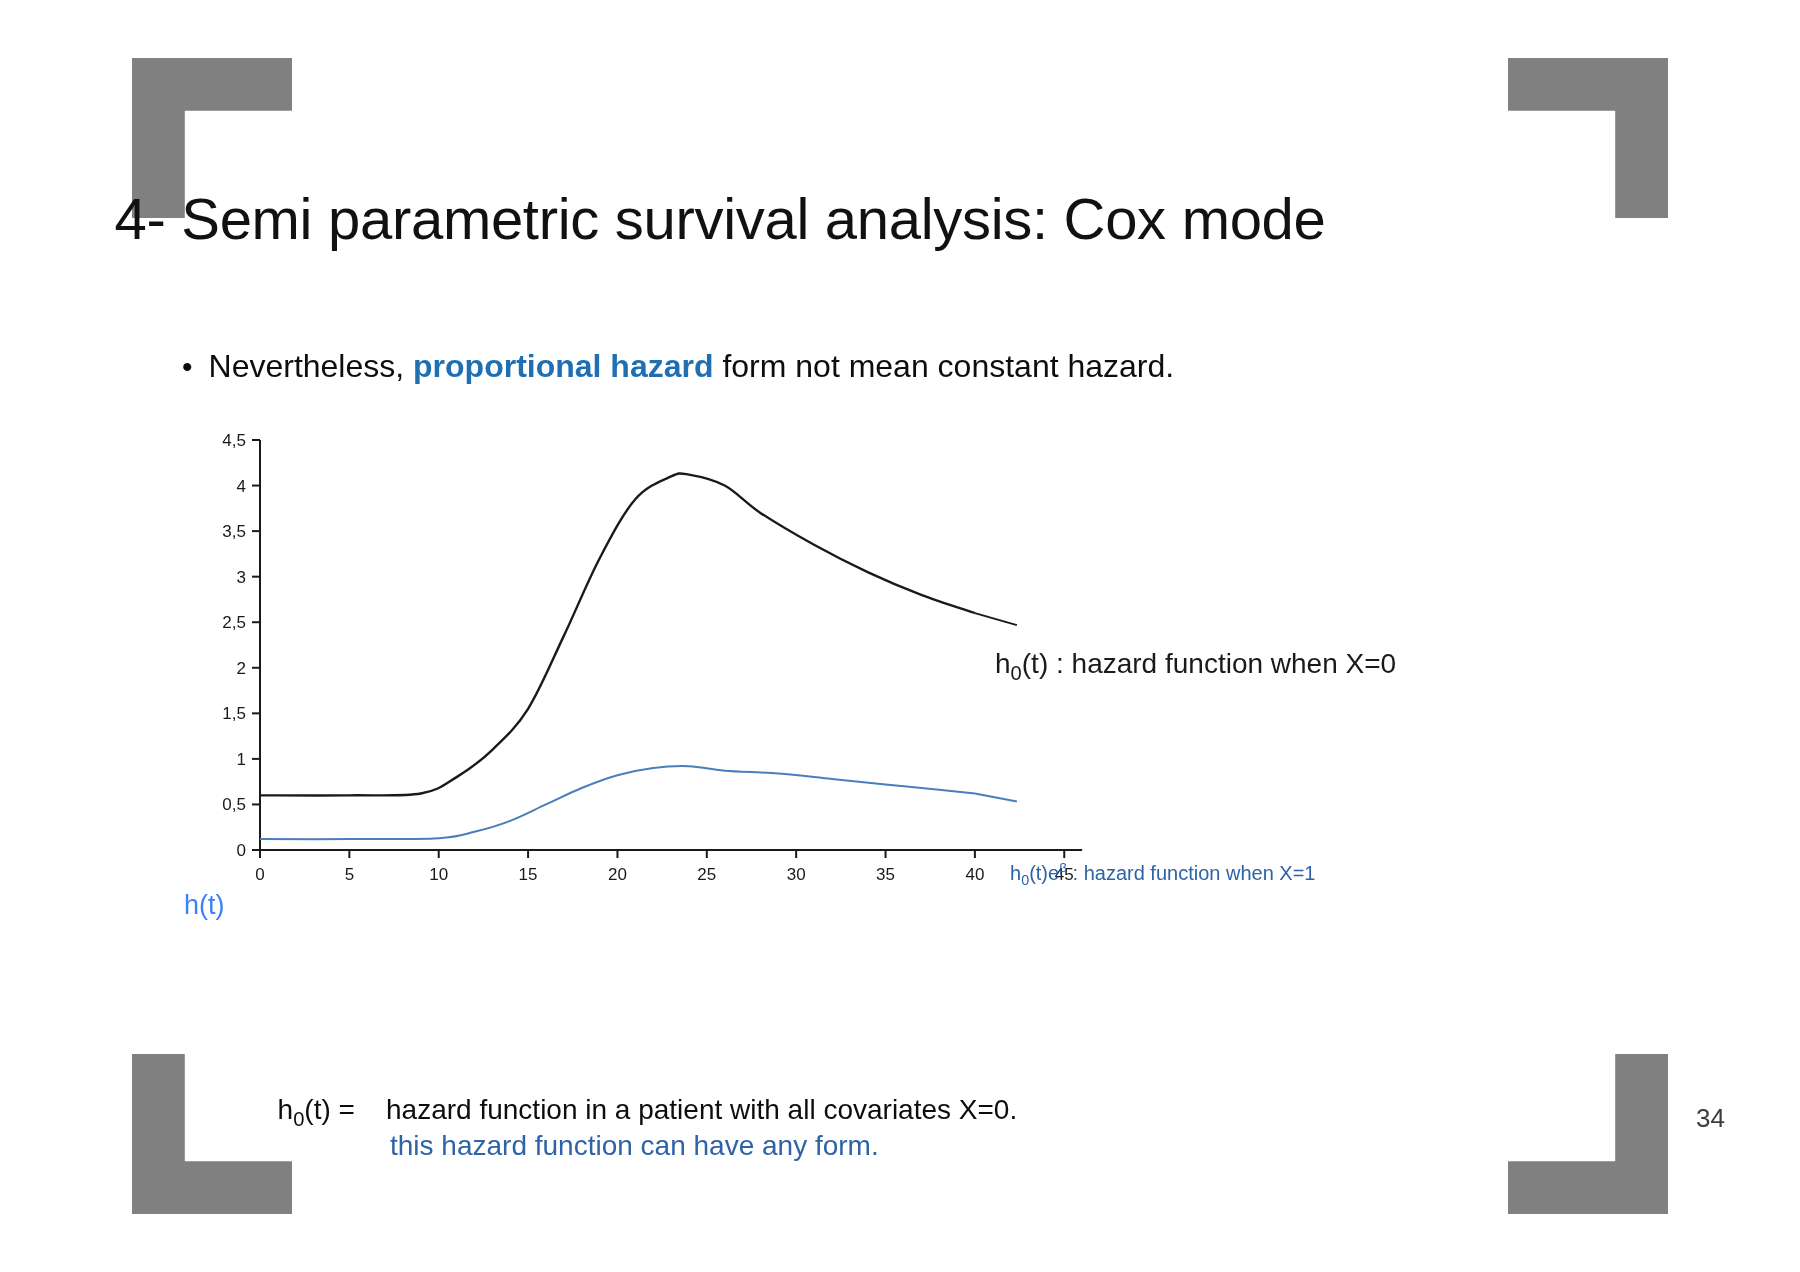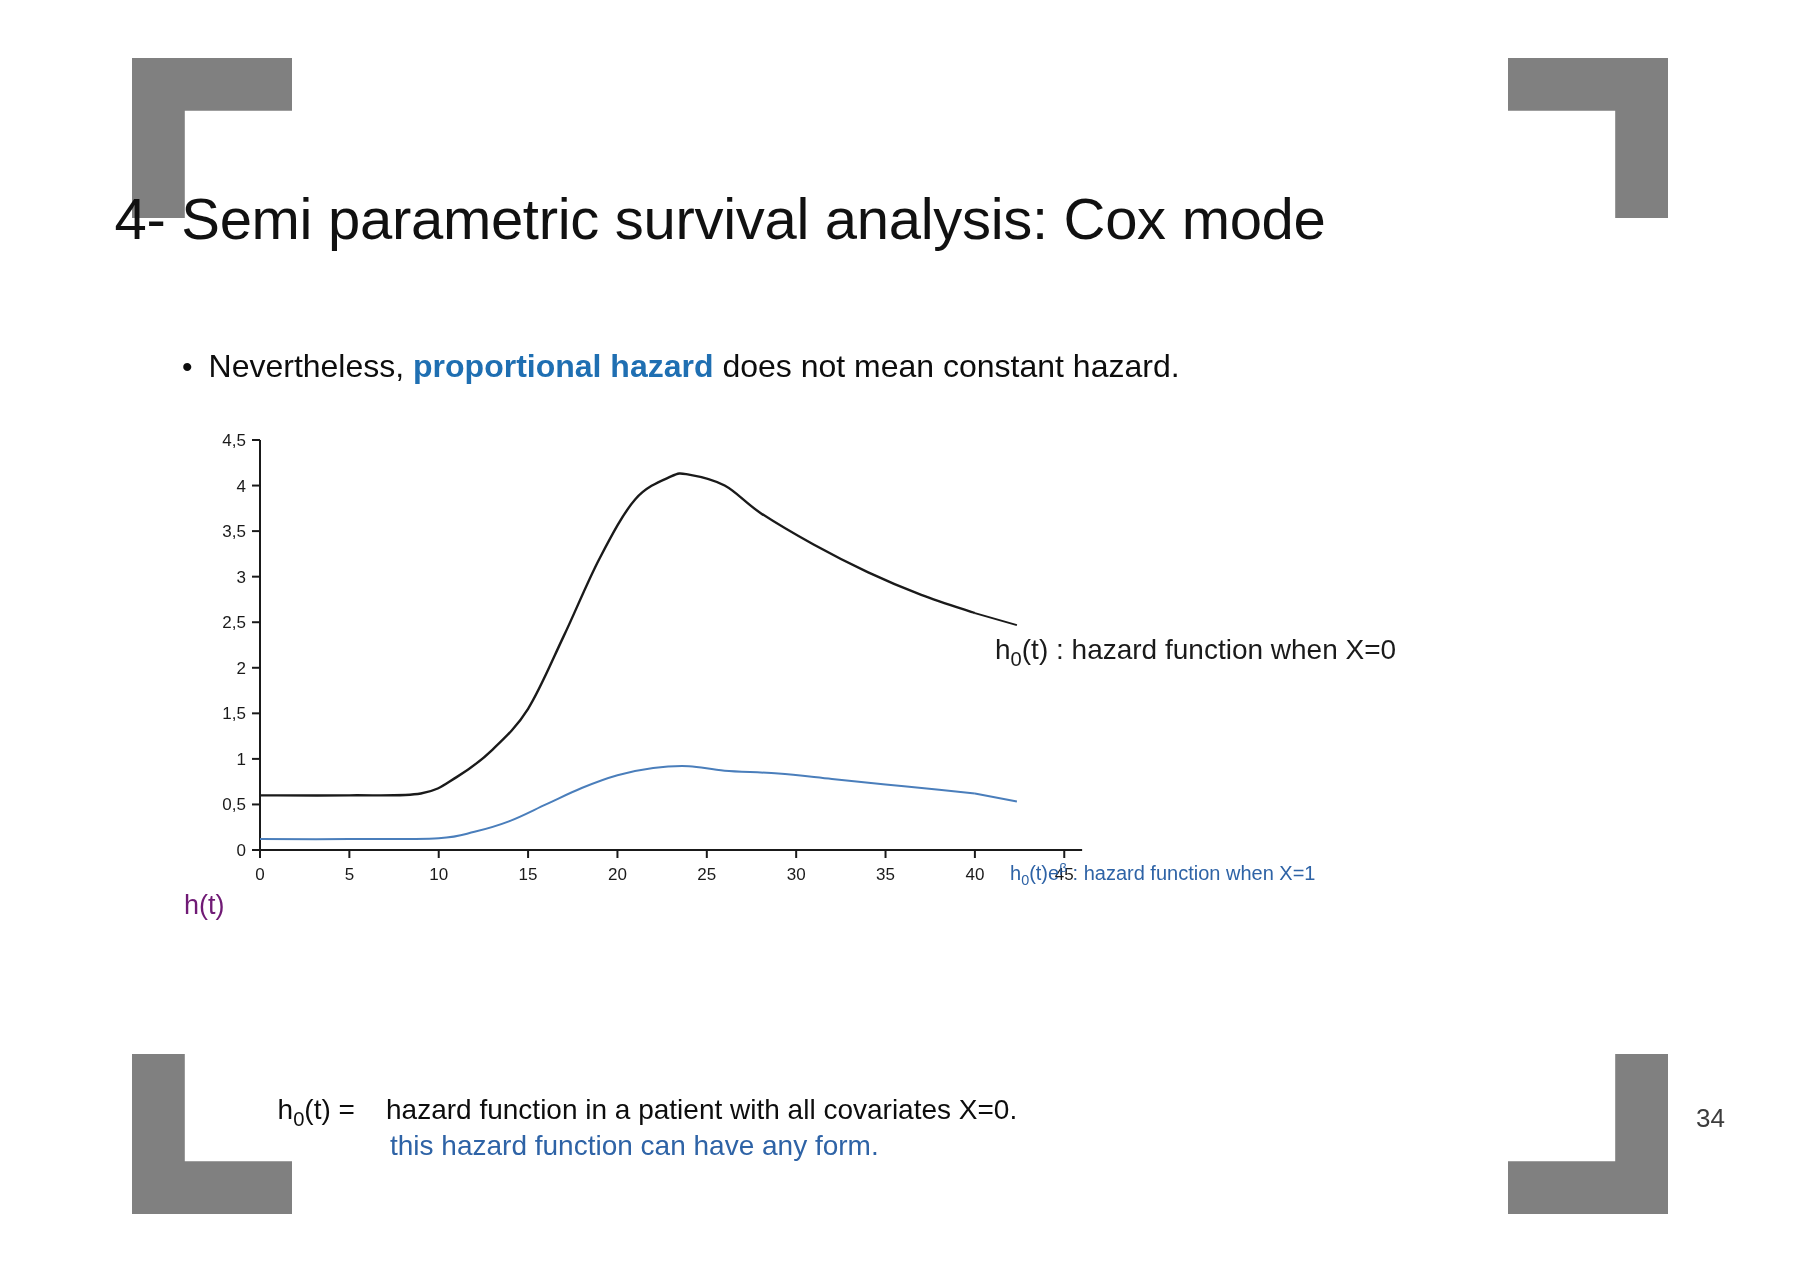--- a/index.html
+++ b/index.html
@@ -67,29 +67,29 @@
     width: 960px;
     height: 500px;
   }
   .chart-svg { display:block; }
 
   .axis-title-ht {
     position: absolute;
     left: 4px;
     top: 470px;
     font-size: 27px;
-    color: #701a75;
+    color: #3b82f6;
     font-family: "Liberation Sans", sans-serif;
   }
 
   
   .label-h0 {
     position: absolute;
     left: 995px;
-    top: 634px;
+    top: 648px;
     font-size: 28px;
     color: #1a1a1a;
   }
   .label-h1 {
     position: absolute;
     left: 1010px;
     top: 860px;
     font-size: 20px;
     color: #2E63A6;
   }
@@ -126,21 +126,21 @@
 
 <div class="corner corner-tl"></div>
 <div class="corner corner-tr"></div>
 <div class="corner corner-bl"></div>
 <div class="corner corner-br"></div>
 
 <div class="slide-title">4- Semi parametric survival analysis: Cox mode</div>
 
 <div class="bullet-row">
   <span class="bullet-dot">•</span>
-  <span class="bullet-text"><span>Nevertheless, </span><span class="hl">proportional hazard</span><span> does not mean constant hazard.</span></span>
+  <span class="bullet-text"><span>Nevertheless, </span><span class="hl">proportional hazard</span><span> form not mean constant hazard.</span></span>
 </div>
 
 <div class="chart-area">
   <div class="axis-title-ht">h(t)</div>
 
   <svg class="chart-svg" id="chart-svg" width="960" height="500" viewBox="0 0 960 500">
       <line x1="80" y1="20" x2="80" y2="430" stroke="#1a1a1a" stroke-width="2"></line>
       <line x1="80" y1="430" x2="902.1276595744681" y2="430" stroke="#1a1a1a" stroke-width="2"></line>
       <line x1="72" y1="430" x2="80" y2="430" stroke="#1a1a1a" stroke-width="2"></line>
       <text x="66" y="436" text-anchor="end" font-size="17" fill="#1a1a1a" font-family="&quot;Liberation Sans&quot;, sans-serif">0</text>

